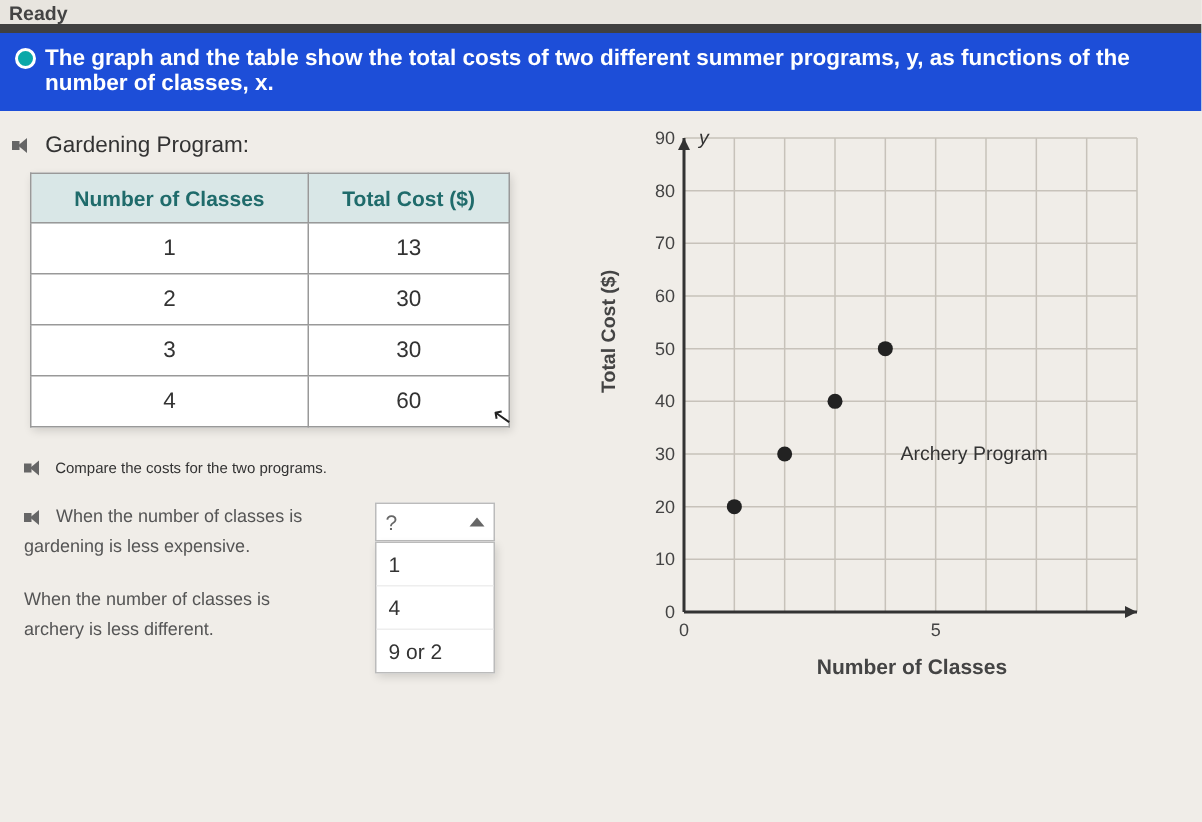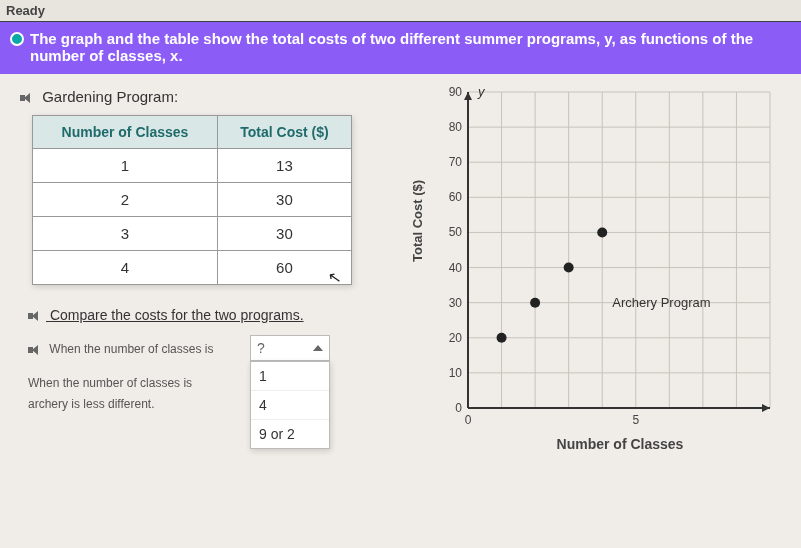--- a/index.html
+++ b/index.html
@@ -12,45 +12,44 @@
     position: relative;
   }
   .top-bar {
     display: flex;
     align-items: center;
     background: #e8e5df;
     height: 22px;
     font-size: 13px;
     color: #555;
     padding: 0 6px;
-    border-bottom: 1px solid #404040;
+    border-bottom: 6px solid #404040;
   }
   .top-bar .ready { font-weight: bold; color: #444; }
   .top-bar .title { margin: 0 auto; }
   .banner {
-    background: #8b5cf6;
+    background: #1d4ed8;
     color: #fff;
     padding: 8px 10px 10px 10px;
     font-size: 15px;
     font-weight: bold;
     display: flex;
     align-items: flex-start;
     gap: 6px;
   }
   .banner .circle {
     width: 14px; height: 14px; border-radius: 50%;
     border: 2px solid #fff; flex: 0 0 auto;
     margin-top: 2px;
     background: #0ba8a8;
   }
   .content {
     display: flex;
     padding: 14px 8px 8px 8px;
     gap: 10px;
-    margin-left: 12px;
   }
   .left { flex: 0 0 390px; }
   .right { flex: 1; position: relative; }
   .speaker {
     display: inline-block;
     width: 14px; height: 10px;
     position: relative;
     margin-right: 4px;
     vertical-align: middle;
   }
@@ -83,21 +82,21 @@
     border: 1px solid #999;
   }
   table.data td {
     text-align: center;
     border: 1px solid #999;
     padding: 8px 6px;
     font-size: 15px;
     color: #333;
   }
   .compare {
-    font-size: 14px; color: #333; margin: 0 0 16px 8px; text-decoration: underline;
+    font-size: 10px; color: #333; margin: 0 0 16px 8px;
   }
   .fill-row {
     font-size: 12px; color: #555;
     margin: 0 0 6px 8px;
     line-height: 1.7;
   }
   .dropdown-area {
     position: absolute;
     left: 250px;
     top: 335px;
@@ -205,20 +204,21 @@
 
     <div class="compare">
       <span class="speaker"></span>
       <span>Compare the costs for the two programs.</span>
     </div>
 
     <div class="fill-row">
       <span class="speaker"></span>
       <span>When the number of classes is</span>
       <br>
+      <span>gardening is less expensive.</span>
     </div>
 
     <div class="fill-row" style="margin-top:14px">
       <span>When the number of classes is</span>
       <br>
       <span>archery is less different.</span>
     </div>
   </div>
 
   <div class="right">

